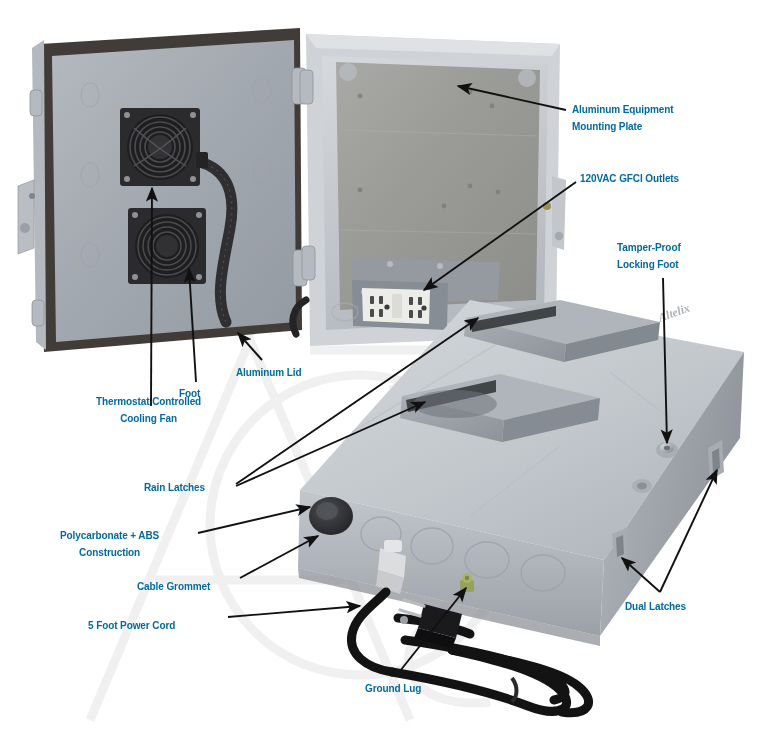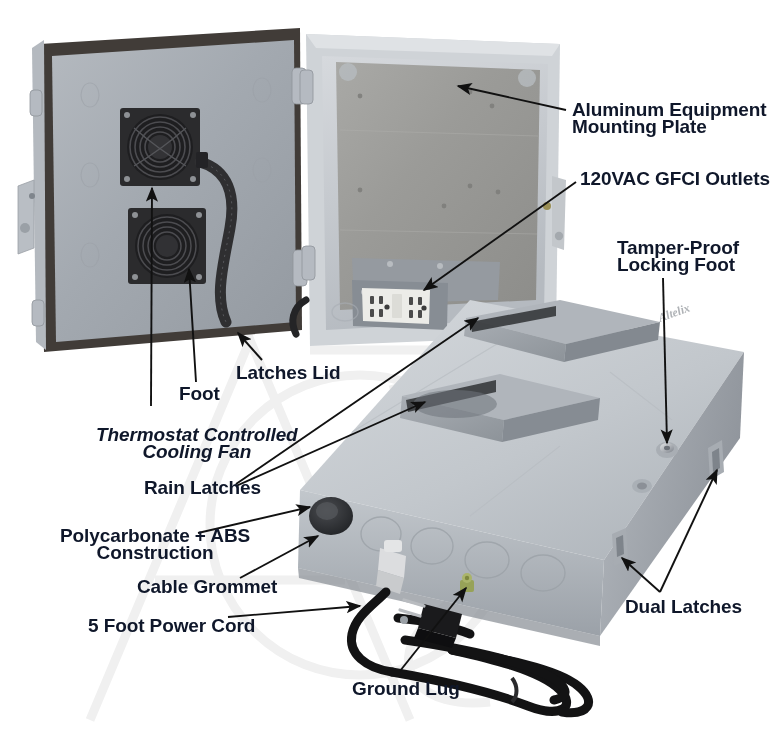--- a/index.html
+++ b/index.html
@@ -27,23 +27,23 @@
     width: 620px;
     height: 400px;
     pointer-events: none;
   }
 
   
   .callout {
     position: absolute;
     font-family: "Liberation Sans", sans-serif;
     font-weight: bold;
-    font-size: 19px;
+    font-size: 10px;
     line-height: 17px;
-    color: #0f172a;
+    color: #0369a1;
     white-space: pre-line;
     letter-spacing: -0.1px;
   }
   .callout.left   { text-align: left; }
   .callout.center { text-align: center; }
 
   
   .leaders {
     position: absolute;
     left: 0; top: 0;
@@ -393,26 +393,26 @@
         <line x1="660" y1="592" x2="717" y2="470" marker-end="url(#arrowHead)"></line>
       </g>
   </svg>
 
   <div id="callout-layer">
       <div class="callout left" style="left: 572px; top: 101px;">Aluminum Equipment
 Mounting Plate</div>
       <div class="callout left" style="left: 580px; top: 170px;">120VAC GFCI Outlets</div>
       <div class="callout left" style="left: 617px; top: 239px;">Tamper-Proof
 Locking Foot</div>
-      <div class="callout left" style="left: 236px; top: 364px;">Latches Lid</div>
+      <div class="callout left" style="left: 236px; top: 364px;">Aluminum Lid</div>
       <div class="callout center" style="left: 179px; top: 385px;">Foot</div>
-      <div class="callout center" style="left: 96px; top: 426px; font-style: italic;">Thermostat Controlled
+      <div class="callout center" style="left: 96px; top: 393px;">Thermostat Controlled
 Cooling Fan</div>
       <div class="callout left" style="left: 144px; top: 479px;">Rain Latches</div>
       <div class="callout center" style="left: 60px; top: 527px;">Polycarbonate + ABS
 Construction</div>
       <div class="callout left" style="left: 137px; top: 578px;">Cable Grommet</div>
       <div class="callout left" style="left: 88px; top: 617px;">5 Foot Power Cord</div>
-      <div class="callout left" style="left: 352px; top: 680px;">Ground Lug</div>
+      <div class="callout left" style="left: 365px; top: 680px;">Ground Lug</div>
       <div class="callout left" style="left: 625px; top: 598px;">Dual Latches</div>
     </div>
 
 </div>
 
 </body></html>

